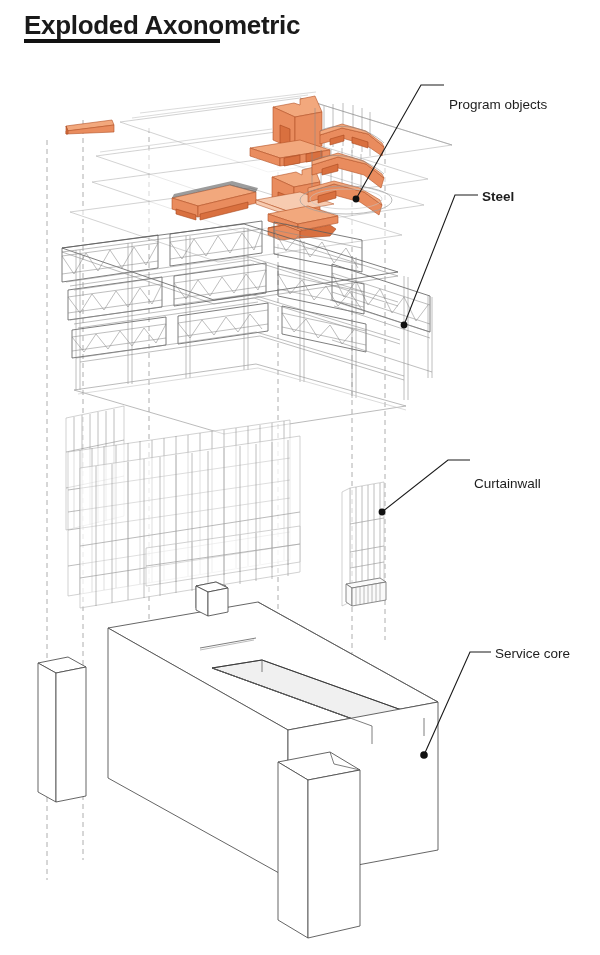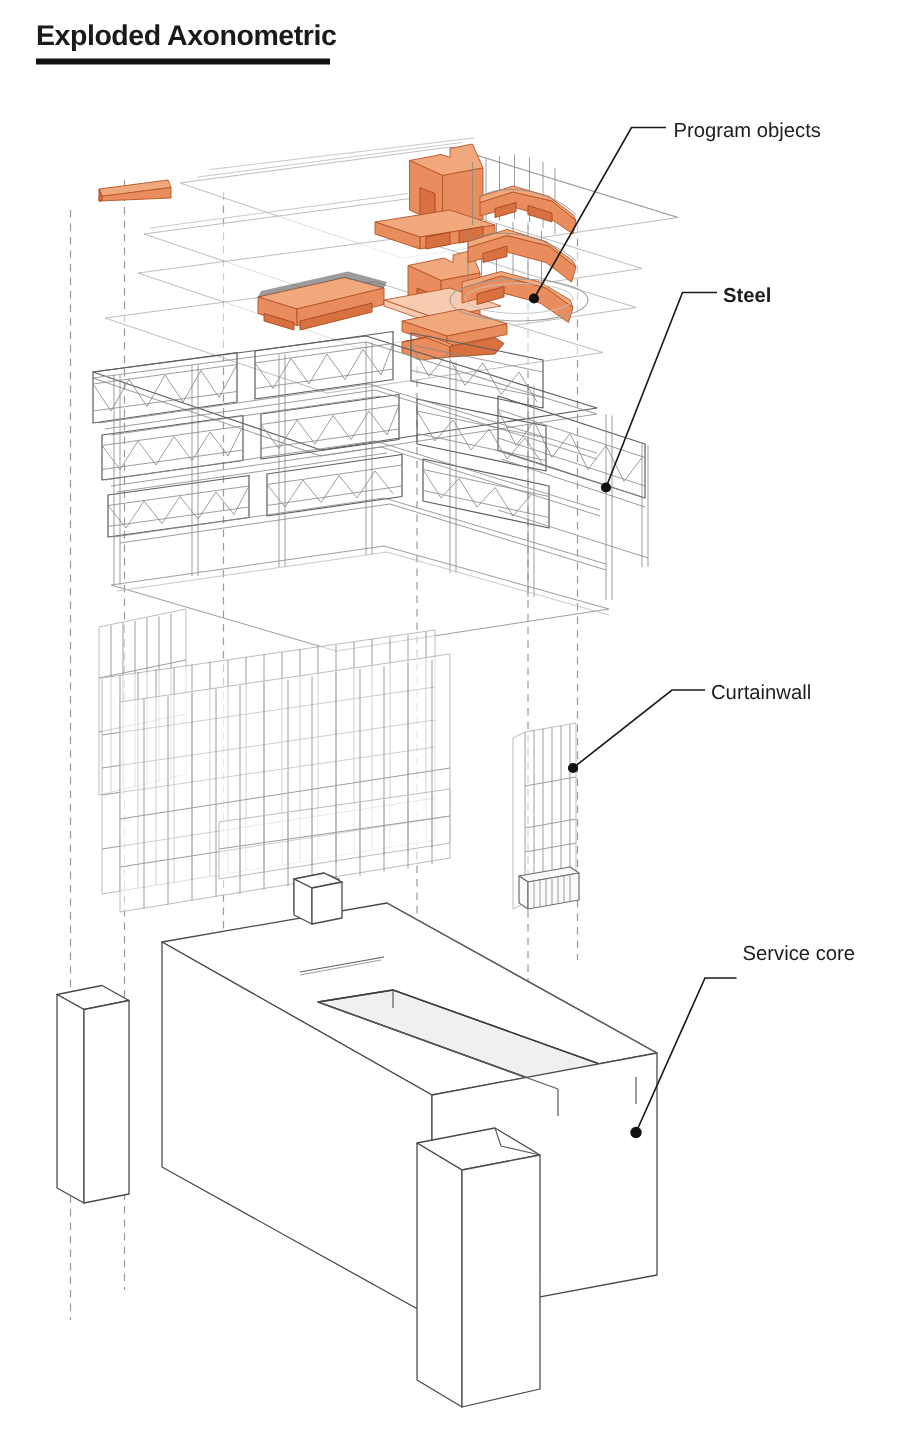--- a/index.html
+++ b/index.html
@@ -25,21 +25,21 @@
   }
 
   
   .title-block {
     position: absolute;
     left: 24px;
     top: 14px;
     width: 300px;
   }
   .title-text {
-    font-size: 19px;
+    font-size: 26px;
     font-weight: bold;
     color: #1a1a1a;
     letter-spacing: -0.3px;
     line-height: 22px;
     white-space: nowrap;
   }
   .title-rule {
     margin-top: 3px;
     width: 196px;
     height: 4px;
@@ -55,24 +55,24 @@
   }
 
   
   .callout-label {
     position: absolute;
     font-size: 13.5px;
     color: #1d1d1d;
     white-space: nowrap;
     line-height: 15px;
   }
-  .lbl-program   { left: 449px; top: 79px; }
+  .lbl-program   { left: 449px; top: 97px; }
   .lbl-steel     { left: 482px; top: 189px; font-weight: bold; }
-  .lbl-curtain   { left: 474px; top: 454px; text-align: center; }
-  .lbl-service   { left: 495px; top: 628px; }
+  .lbl-curtain   { left: 474px; top: 476px; text-align: center; }
+  .lbl-service   { left: 495px; top: 646px; }
 </style>
 </head>
 <body>
 
 <div id="page">
 
   <div class="title-block">
     <div class="title-text">Exploded Axonometric</div>
     <div class="title-rule"></div>
   </div>

